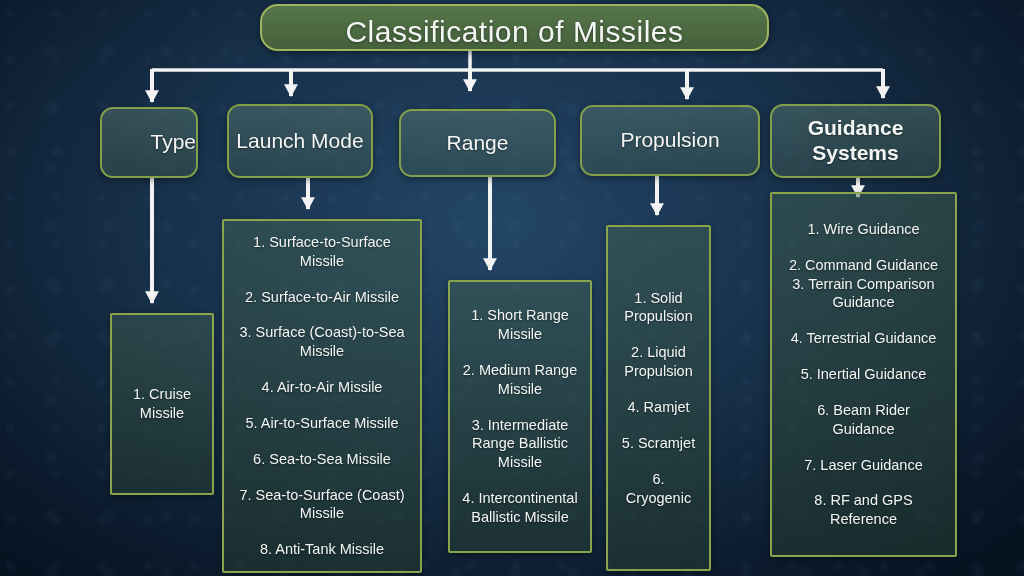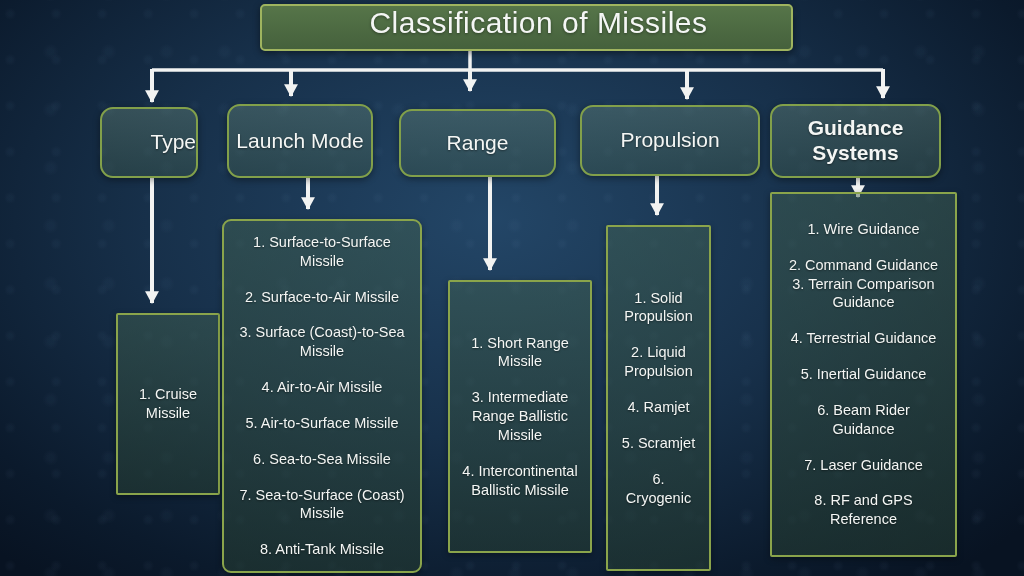--- a/index.html
+++ b/index.html
@@ -11,24 +11,23 @@
       radial-gradient(circle at 70% 65%, rgba(130,170,210,0.04) 0 3px, rgba(130,170,210,0.0) 8px) 10px 14px/58px 58px,
       radial-gradient(ellipse 70% 80% at 48% 38%, #234667 0%, #17304a 48%, #0b1a2c 85%, #081322 100%);
   }
   svg.connectors{position:absolute;left:0;top:0;width:1024px;height:576px;}
   .conn{stroke:#f2f3f2;stroke-width:4;fill:none;}
   .conn-thin{stroke:#f2f3f2;stroke-width:3.5;fill:none;}
 
   .title-box{
     position:absolute;left:260px;top:4px;width:505px;height:43px;
     background:linear-gradient(#567549,#45613c);
-    border:2px solid #9fb45f;border-radius:5px;
-    display:flex;align-items:flex-start;justify-content:center;
+    border:2px solid #9fb45f;border-radius:18px;
+    display:flex;align-items:flex-end;justify-content:center;
     box-shadow:0 2px 7px rgba(0,0,0,0.45);
-    padding-left:24px;
   }
   .title-box span{font-size:30px;letter-spacing:0.5px;text-shadow:0 1px 3px rgba(0,0,0,0.4);}
 
   .cat{
     position:absolute;border:2px solid #82a04a;border-radius:13px;
     background:linear-gradient(rgba(104,136,120,0.40),rgba(58,86,74,0.46));
     display:flex;align-items:center;justify-content:center;text-align:center;
     font-size:21px;line-height:1.18;box-shadow:0 2px 7px rgba(0,0,0,0.4);
     text-shadow:0 1px 2px rgba(0,0,0,0.45);
   }
@@ -39,22 +38,22 @@
   .cat-guidance{left:770px;top:104px;width:167px;height:70px;font-weight:bold;}
 
   .list{
     position:absolute;border:2px solid #8aa44b;border-radius:2px;
     background:linear-gradient(rgba(66,98,80,0.48),rgba(38,62,50,0.55));
     display:flex;flex-direction:column;justify-content:center;
     text-align:center;font-size:14.5px;line-height:1.3;
     box-shadow:0 2px 6px rgba(0,0,0,0.35);
     text-shadow:0 1px 2px rgba(0,0,0,0.45);
   }
-  .list-type{left:116px;top:313px;width:90px;height:178px;padding:0 5px;}
-  .list-launch{left:222px;top:219px;width:186px;height:350px;padding:0 5px;border-radius:9px;}
+  .list-type{left:110px;top:313px;width:90px;height:178px;padding:0 5px;}
+  .list-launch{left:222px;top:219px;width:186px;height:350px;padding:0 5px;}
   .list-range{left:448px;top:280px;width:126px;height:269px;padding:0 7px;}
   .list-propulsion{left:606px;top:225px;width:91px;height:342px;padding:0 5px;}
   .list-guidance{left:770px;top:192px;width:173px;height:361px;padding:0 5px;}
 
   .li + .li{margin-top:17px;}
   .li.tight{margin-top:0;}
   .li.mw70{max-width:70px;align-self:center;}
   .li.mw110{max-width:112px;align-self:center;}
   .li.mw120{max-width:118px;align-self:center;}
 </style>
@@ -113,20 +112,21 @@
     <div class="li">3. Surface (Coast)-to-Sea Missile</div>
     <div class="li">4. Air-to-Air Missile</div>
     <div class="li">5. Air-to-Surface Missile</div>
     <div class="li">6. Sea-to-Sea Missile</div>
     <div class="li">7. Sea-to-Surface (Coast) Missile</div>
     <div class="li">8. Anti-Tank Missile</div>
   </div>
 
   <div class="list list-range">
     <div class="li">1. Short Range Missile</div>
+    <div class="li">2. Medium Range Missile</div>
     <div class="li">3. Intermediate Range Ballistic Missile</div>
     <div class="li">4. Intercontinental Ballistic Missile</div>
   </div>
 
   <div class="list list-propulsion">
     <div class="li">1. Solid Propulsion</div>
     <div class="li">2. Liquid Propulsion</div>
     <div class="li">4. Ramjet</div>
     <div class="li">5. Scramjet</div>
     <div class="li mw70">6. Cryogenic</div>

